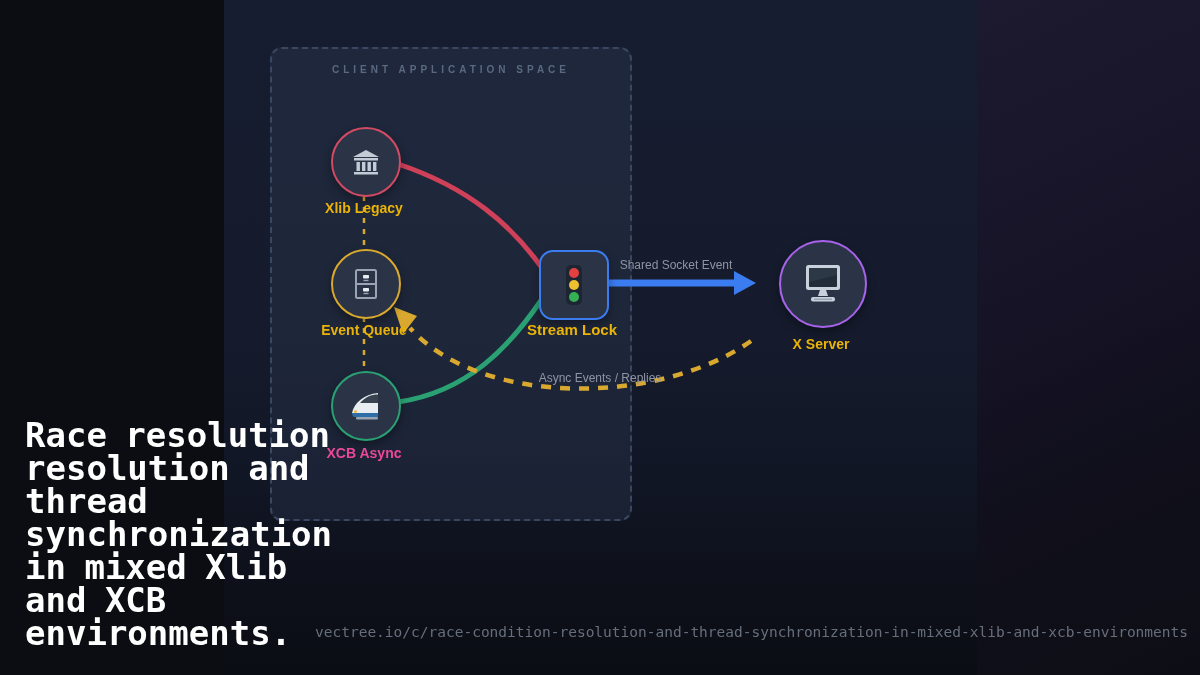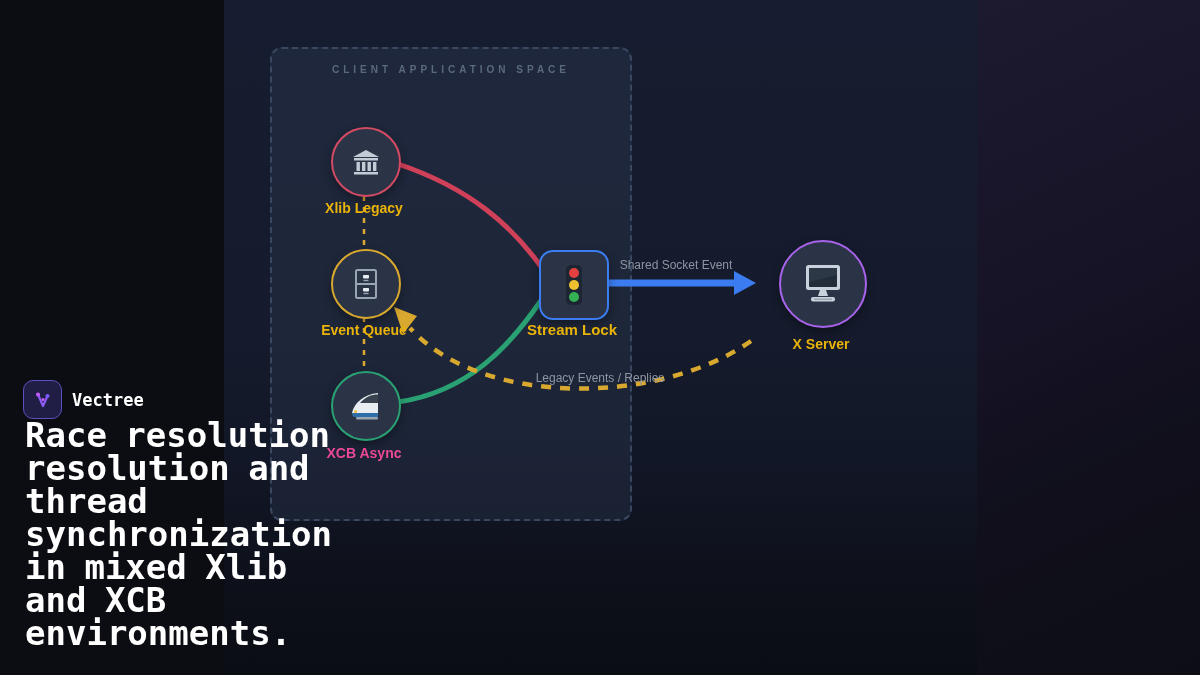--- a/index.html
+++ b/index.html
@@ -158,30 +158,20 @@
     </svg>
   </div>
 
   <div class="node-label" id="label-xlib">Xlib Legacy</div>
   <div class="node-label" id="label-queue">Event Queue</div>
   <div class="node-label" id="label-xcb">XCB Async</div>
   <div class="node-label" id="label-lock">Stream Lock</div>
   <div class="node-label" id="label-xsrv">X Server</div>
 
   <div class="edge-label" id="label-stream">Shared Socket Event</div>
-  <div class="edge-label" id="label-replies">Legacy Events / Replies</div>
+  <div class="edge-label" id="label-replies">Async Events / Replies</div>
 
-  <div id="brand">
-    <div id="brand-logo">
-      <svg width="24" height="24" viewBox="0 0 24 24">
-        <path d="M 7 6.5 L 12 18 L 16.5 8" fill="none" stroke="#8b5cf6" stroke-width="2.2" stroke-linecap="round" stroke-linejoin="round"></path>
-        <circle cx="7" cy="6.5" r="2" fill="#c95cff"></circle>
-        <circle cx="16.5" cy="8" r="2" fill="#7c5cff"></circle>
-        <circle cx="12" cy="11.5" r="1.5" fill="#c95cff"></circle>
-      </svg>
-    </div>
-    <div id="brand-name">Vectree</div>
-  </div>
 
   <div id="headline">Race resolution resolution and thread synchronization in mixed Xlib and XCB environments.</div>
 
+  <div id="footer-url">vectree.io/c/race-condition-resolution-and-thread-synchronization-in-mixed-xlib-and-xcb-environments</div>
 
 </div>
 
 </body></html>

